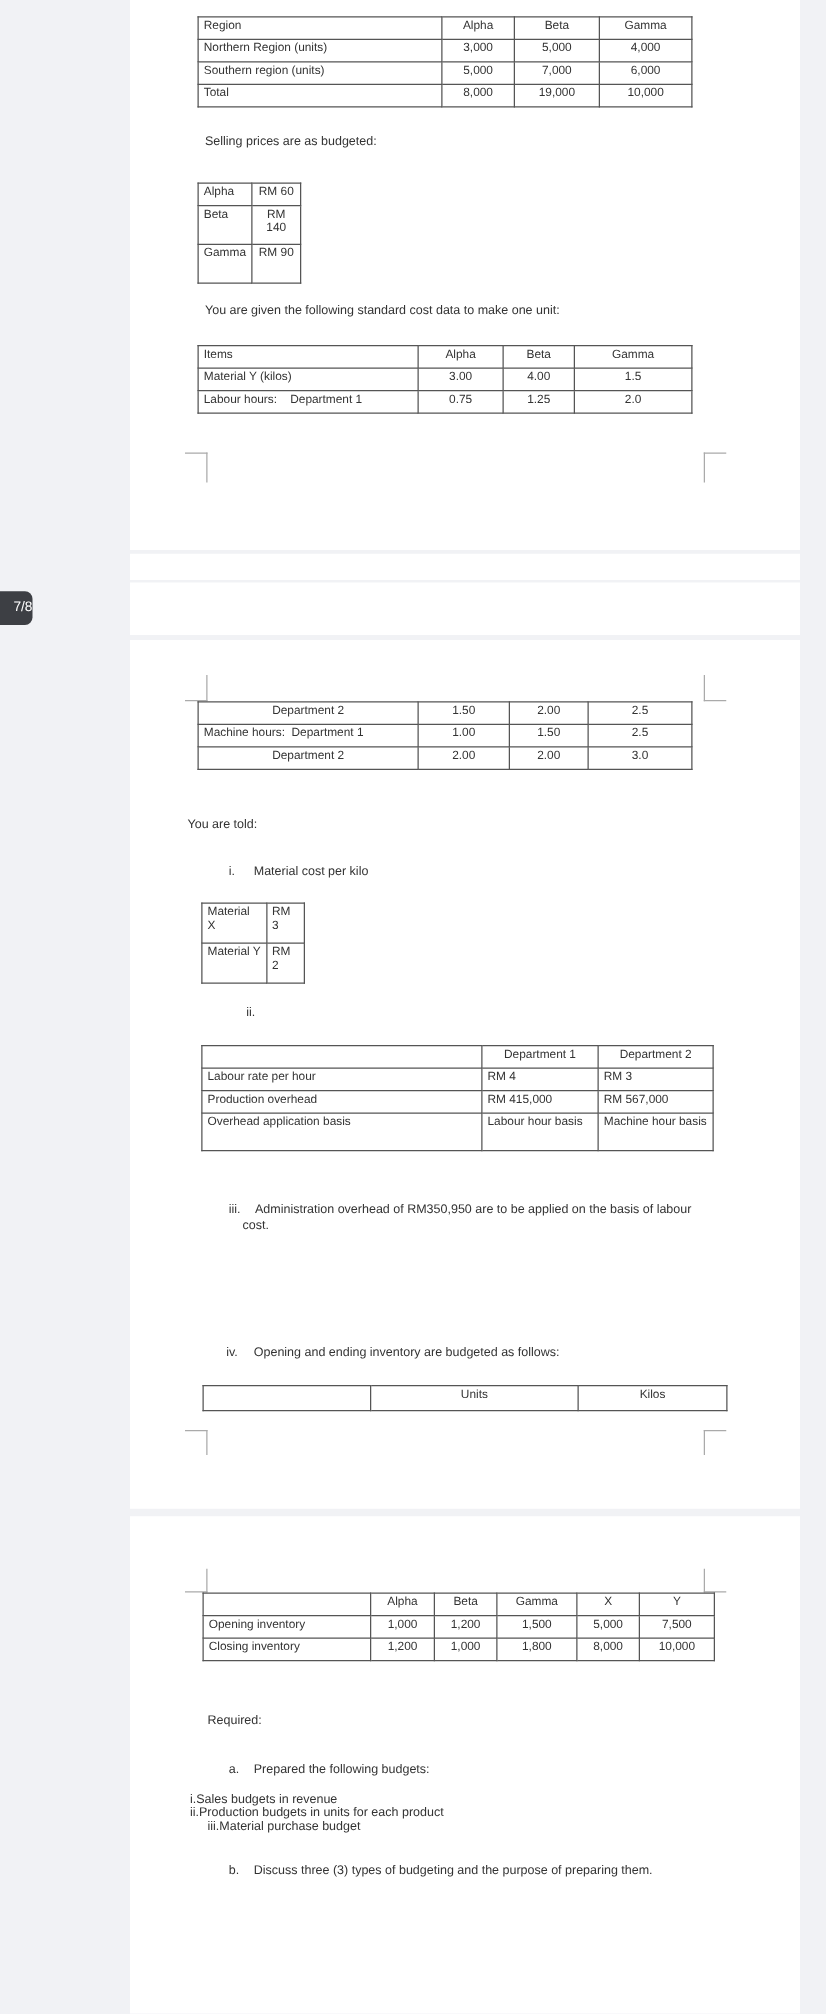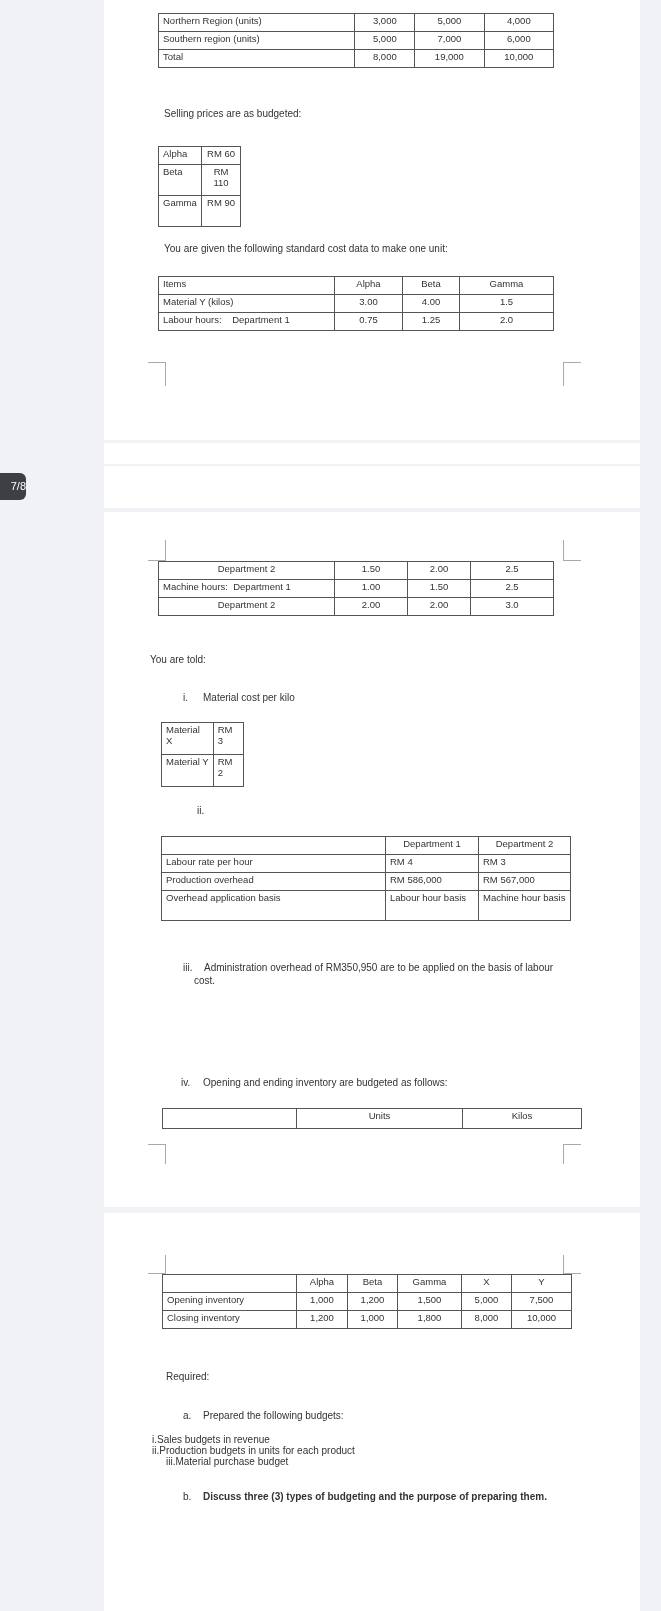--- a/index.html
+++ b/index.html
@@ -18,20 +18,26 @@
   .corner.br { border-left: 1px solid #aaa; border-bottom: 1px solid #aaa; }
   .badge { position: absolute; left: 0; top: 473px; width: 26px; height: 27px; background: #3d3f44; color: #fff; border-radius: 0 6px 6px 0; font-size: 11px; line-height: 27px; text-align: right; }
 </style>
 </head>
 <body>
 
 <div class="page" style="top:0; height:440px;"></div>
 
 <table class="t" style="left:158px; top:13px; width:396px;">
   <tbody>
+      <tr>
+    <td style="width:195px">Region</td>
+    <td class="c" style="width:58px">Alpha</td>
+    <td class="c" style="width:68px">Beta</td>
+    <td class="c">Gamma</td>
+  </tr>
   <tr>
     <td>Northern Region (units)</td>
     <td class="c">3,000</td>
     <td class="c">5,000</td>
     <td class="c">4,000</td>
   </tr>
   <tr>
     <td>Southern region (units)</td>
     <td class="c">5,000</td>
     <td class="c">7,000</td>
@@ -49,21 +55,21 @@
 <div class="txt" style="left:164px; top:108px;">Selling prices are as budgeted:</div>
 
 <table class="t" style="left:158px; top:146px; width:83px;">
   <tbody>
       <tr>
     <td style="width:42px; height:18px;">Alpha</td>
     <td class="c">RM 60</td>
   </tr>
   <tr>
     <td style="height:31px;">Beta</td>
-    <td class="c" style="white-space:normal; width:38px;">RM 110</td>
+    <td class="c" style="white-space:normal; width:38px;">RM 140</td>
   </tr>
   <tr>
     <td style="height:31px; word-break:break-all;">Gamma</td>
     <td class="c">RM 90</td>
   </tr>
 </tbody>
   </table>
 
 <div class="txt" style="left:164px; top:243px;">You are given the following standard cost data to make one unit:</div>
 
@@ -153,21 +159,21 @@
     <td class="c" style="width:93px">Department 1</td>
     <td class="c">Department 2</td>
   </tr>
   <tr>
     <td>Labour rate per hour</td>
     <td>RM 4</td>
     <td>RM 3</td>
   </tr>
   <tr>
     <td>Production overhead</td>
-    <td>RM 586,000</td>
+    <td>RM 415,000</td>
     <td>RM 567,000</td>
   </tr>
   <tr>
     <td style="height:30px;">Overhead application basis</td>
     <td style="white-space:normal;">Labour hour basis</td>
     <td style="white-space:normal;">Machine hour basis</td>
   </tr>
 </tbody>
   </table>
 
@@ -228,13 +234,13 @@
 <div class="txt" style="left:166px; top:1371px;">Required:</div>
 
 <div class="txt" style="left:183px; top:1410px;">a.</div>
 <div class="txt" style="left:203px; top:1410px;">Prepared the following budgets:</div>
 
 <div class="txt" style="left:152px; top:1434px; line-height:11px;">i.Sales budgets in revenue</div>
 <div class="txt" style="left:152px; top:1445px; line-height:11px;">ii.Production budgets in units for each product</div>
 <div class="txt" style="left:166px; top:1456px; line-height:11px;">iii.Material purchase budget</div>
 
 <div class="txt" style="left:183px; top:1491px;">b.</div>
-<div class="txt" style="left:203px; top:1491px;font-weight:bold;">Discuss three (3) types of budgeting and the purpose of preparing them.</div>
+<div class="txt" style="left:203px; top:1491px;">Discuss three (3) types of budgeting and the purpose of preparing them.</div>
 
 </body></html>

